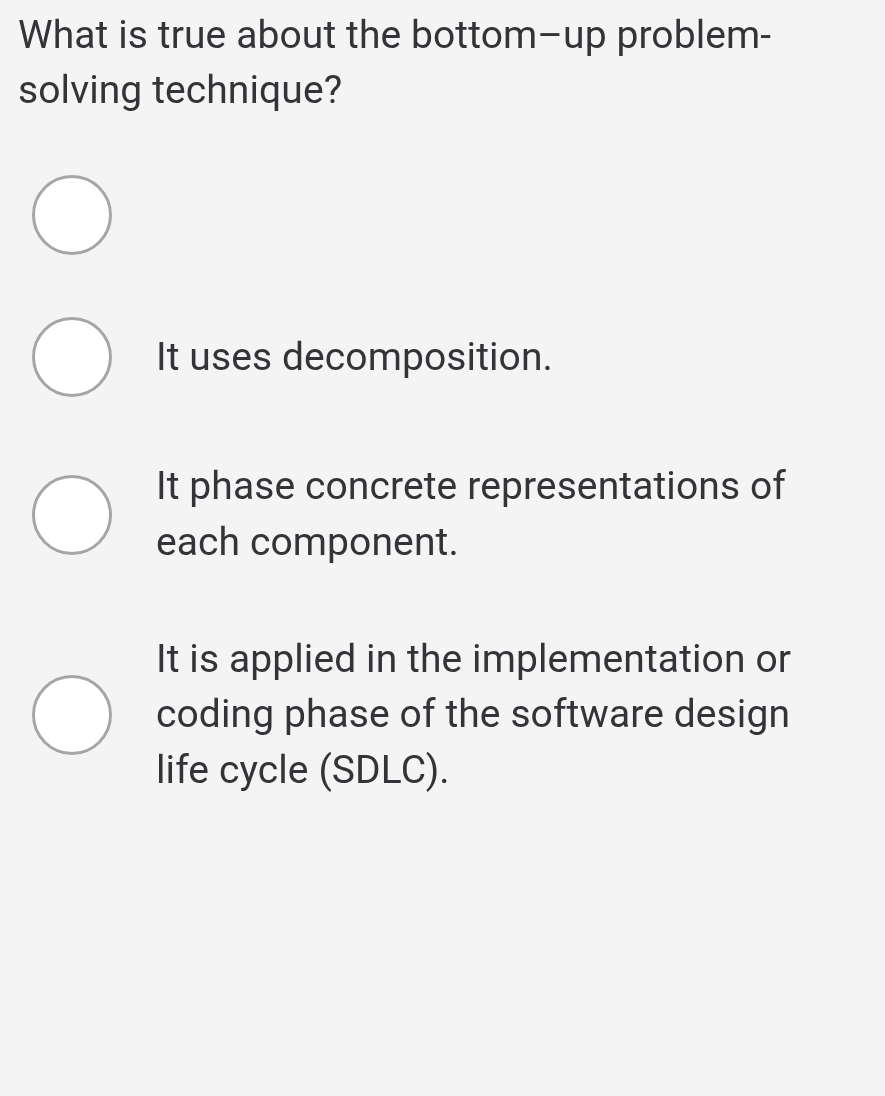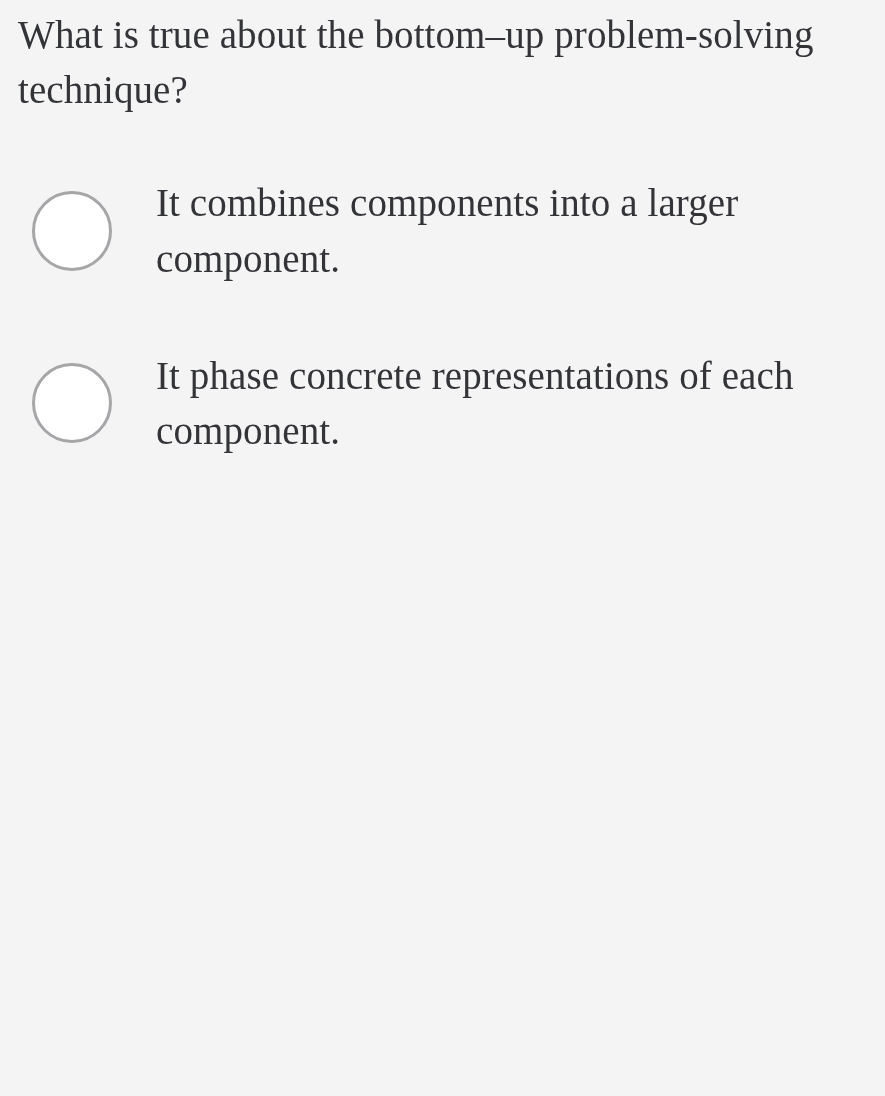--- a/index.html
+++ b/index.html
@@ -1,15 +1,15 @@
 <!DOCTYPE html>
 <html><head>
   <meta charset="utf-8">
   <style>
-    * { box-sizing: border-box; margin: 0; padding: 0; font-family: Liberation Serif, serif; }
+    * { box-sizing: border-box; margin: 0; padding: 0; }
     body {
       font-family: -apple-system, BlinkMacSystemFont, "Segoe UI", Roboto, Helvetica, Arial, sans-serif;
       background: #f4f4f5;
       width: 885px;
       height: 1096px;
       padding: 8px 18px;
       color: #333438;
     }
     .question-text {
       font-size: 39px;
@@ -47,19 +47,26 @@
     }
   </style>
 </head>
 <body>
 
 <div class="question-text">What is true about the bottom–up problem-solving technique?</div>
 
 <div class="options">
   <div class="option">
     <div class="radio"></div>
-    <div class="option-label">It combines components into a larger component.</div>
+  </div>
+  <div class="option">
+    <div class="radio"></div>
+    <div class="option-label">It uses decomposition.</div>
   </div>
   <div class="option">
     <div class="radio"></div>
     <div class="option-label">It phase concrete representations of each component.</div>
   </div>
+  <div class="option">
+    <div class="radio"></div>
+    <div class="option-label">It is applied in the implementation or coding phase of the software design life cycle (SDLC).</div>
+  </div>
 </div>
 
 </body></html>

